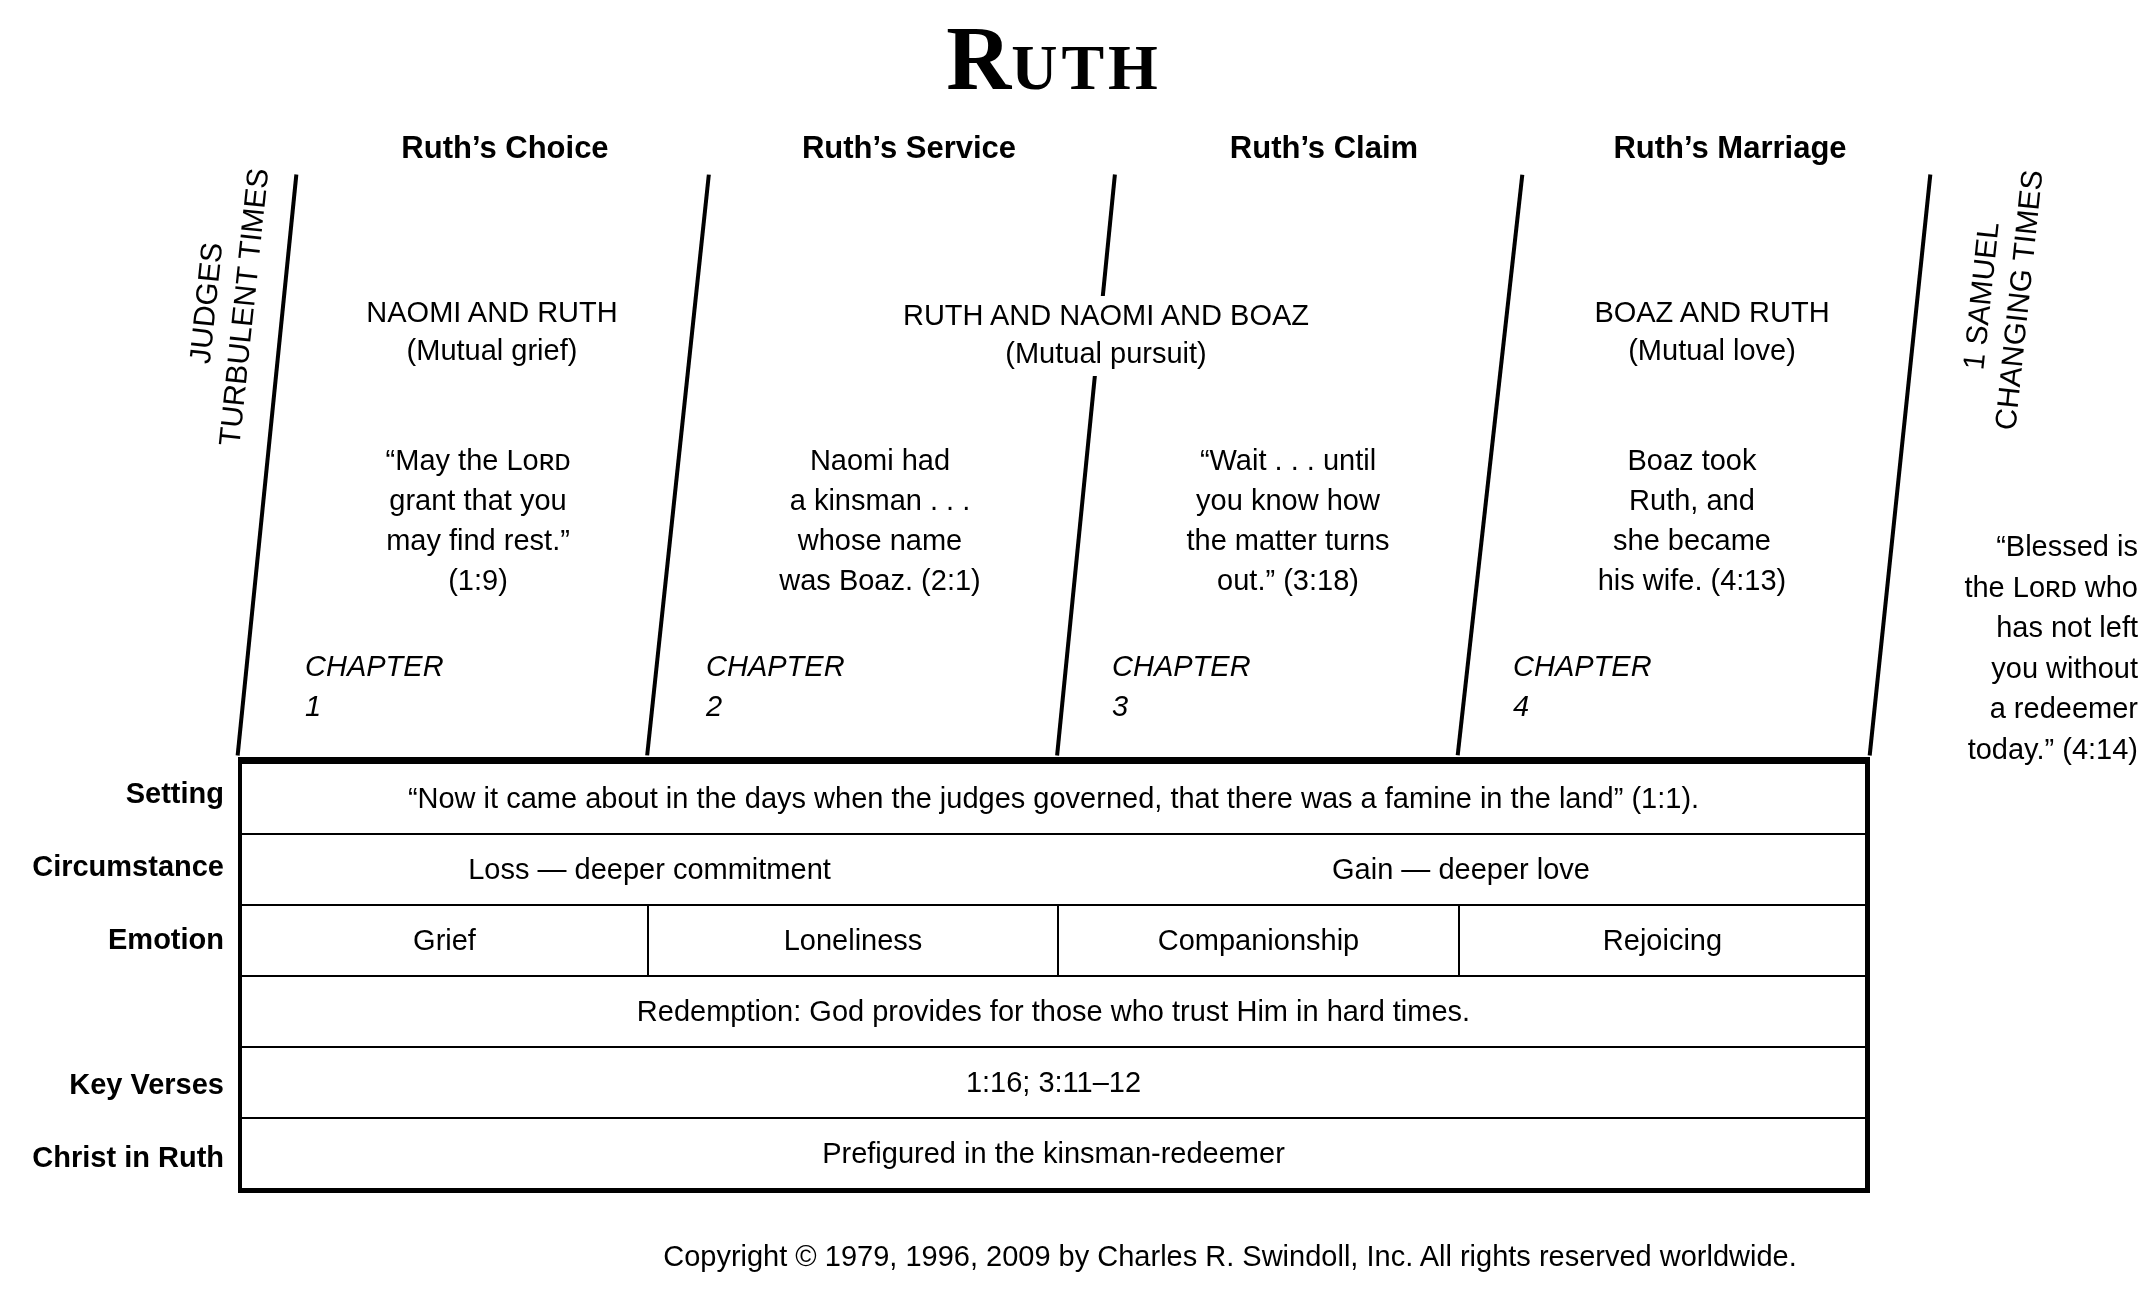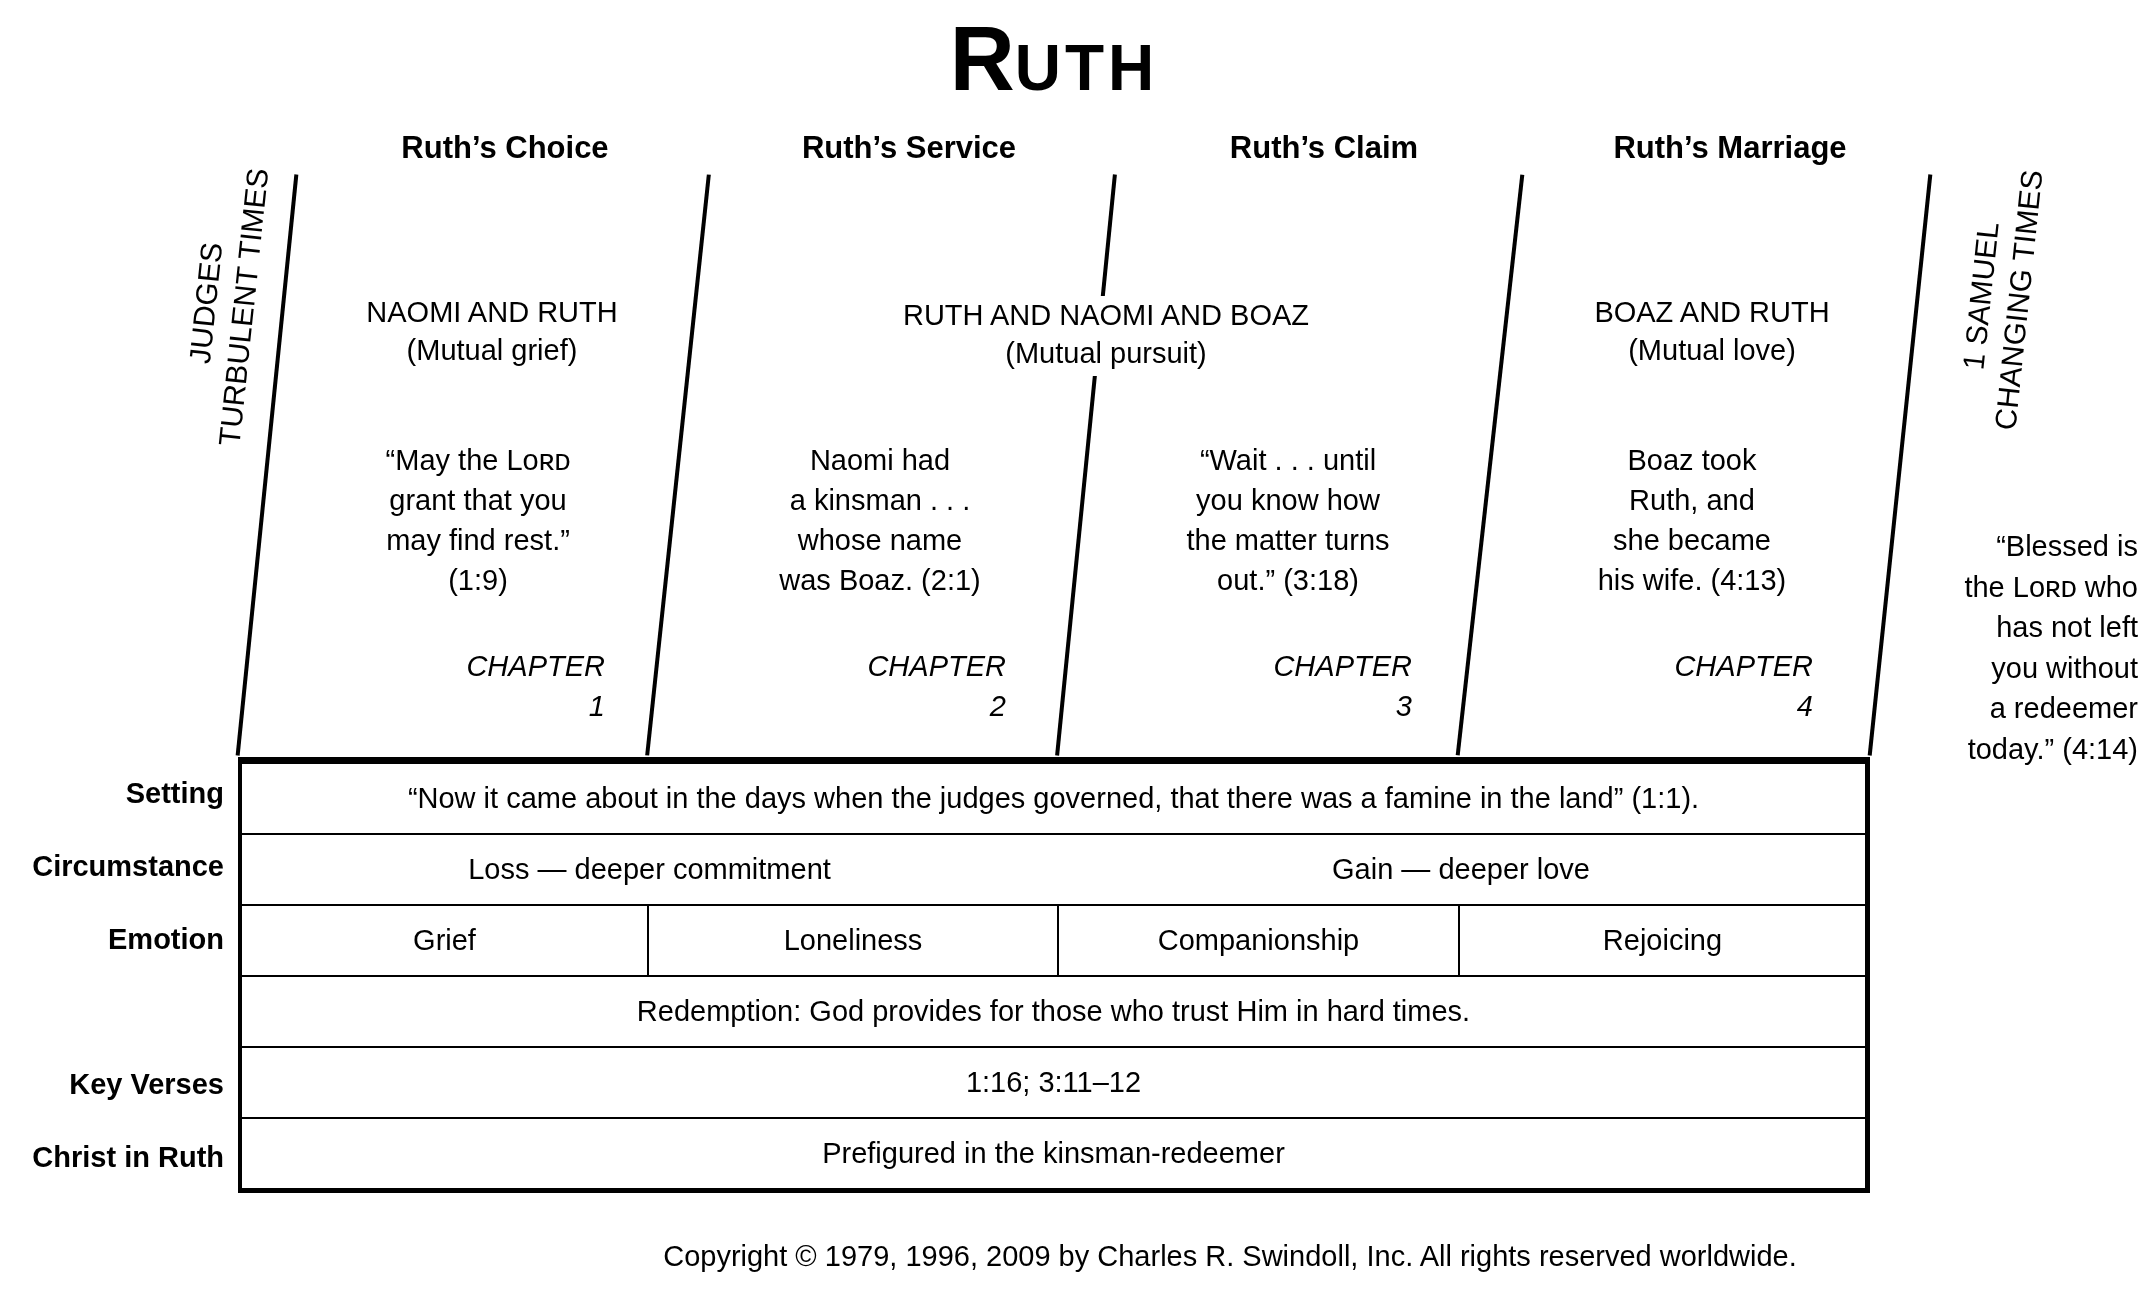--- a/index.html
+++ b/index.html
@@ -4,37 +4,37 @@
 <style>
   html,body { margin:0; padding:0; background:#fff; }
   #canvas {
     position:relative; width:2141px; height:1308px; background:#fff;
     font-family:"Liberation Sans","DejaVu Sans",sans-serif; color:#000;
     overflow:hidden;
   }
   .abs { position:absolute; }
   
   #title { top:14px; left:0; width:2108px; text-align:center;
-           font-family:Liberation Sans, sans-serif; font-weight:bold; }
+           font-family:Liberation Serif, serif; font-weight:bold; }
   #title .t-initial { font-size:90px; line-height:90px; }
   #title .t-rest { font-size:64px; letter-spacing:4px; }
   
   .slant { position:absolute; width:4px; height:584px; top:173px; background:#000; }
   
   .colhead { position:absolute; top:130px; width:420px; text-align:center;
              font-size:31px; font-weight:bold; }
   
   .subject { position:absolute; top:293px; width:440px; text-align:center;
              font-size:29px; line-height:38px; }
   #span-subject { top:296px; width:720px; background:#fff; z-index:5; padding:0 6px 4px 6px; }
   
   .quote { position:absolute; top:440px; width:380px; text-align:center;
            font-size:29px; line-height:40px; }
   
-  .chapter { position:absolute; top:646px; width:300px; text-align:right;
+  .chapter { position:absolute; top:646px; width:300px; text-align:left;
              font-size:29px; font-style:italic; line-height:40px; }
   
   .rot { position:absolute; width:420px; text-align:center; font-size:30px;
          line-height:38px; transform:rotate(-84deg); }
   
   #right-verse { top:526px; left:1888px; width:250px; text-align:right;
                  font-size:29px; line-height:40.5px; }
   
   #grid { left:238px; top:757px; width:1632px; height:436px; box-sizing:border-box;
           border-top:7px solid #000; border-left:4px solid #000;

